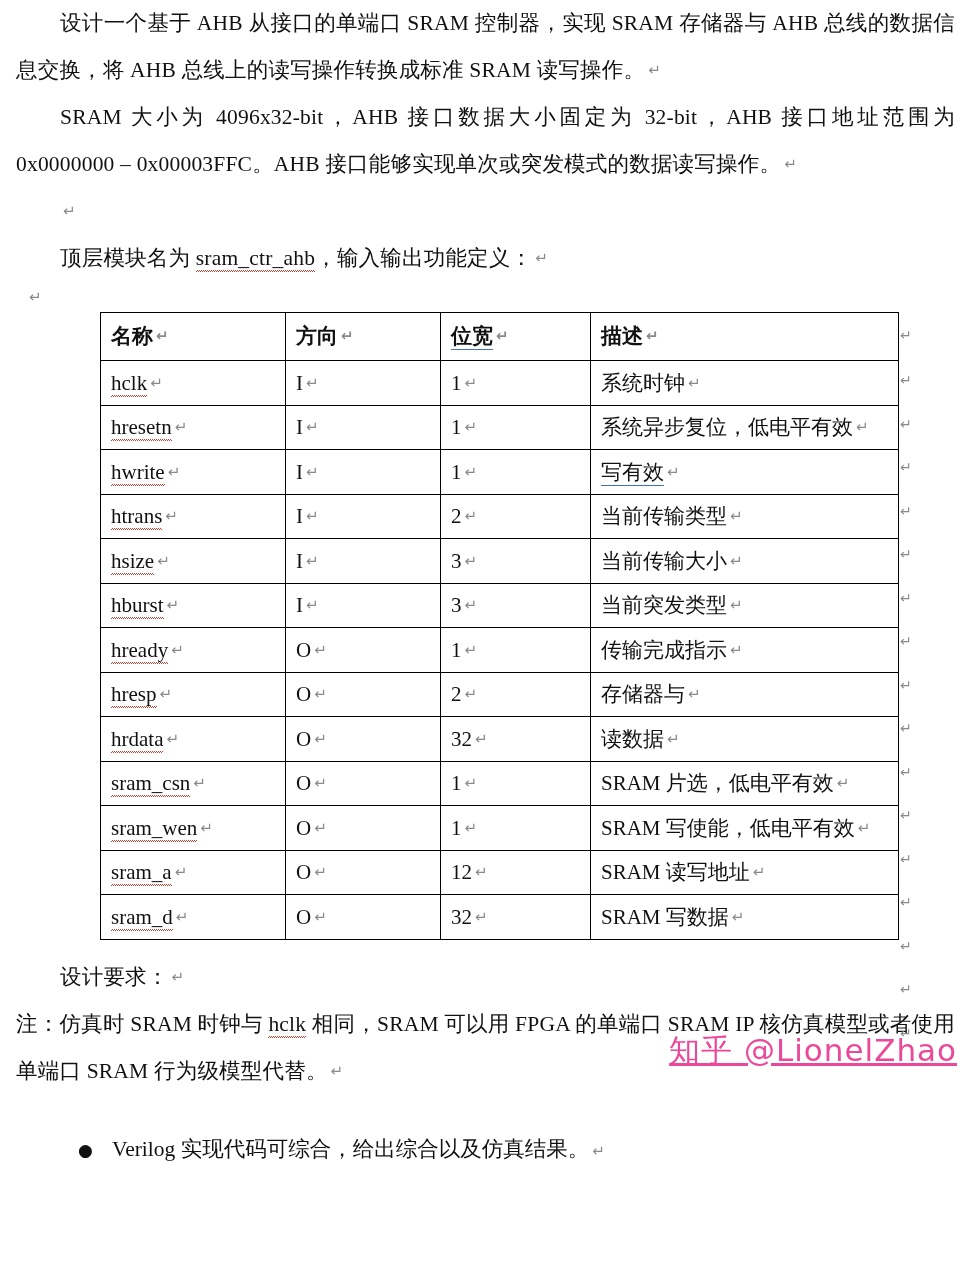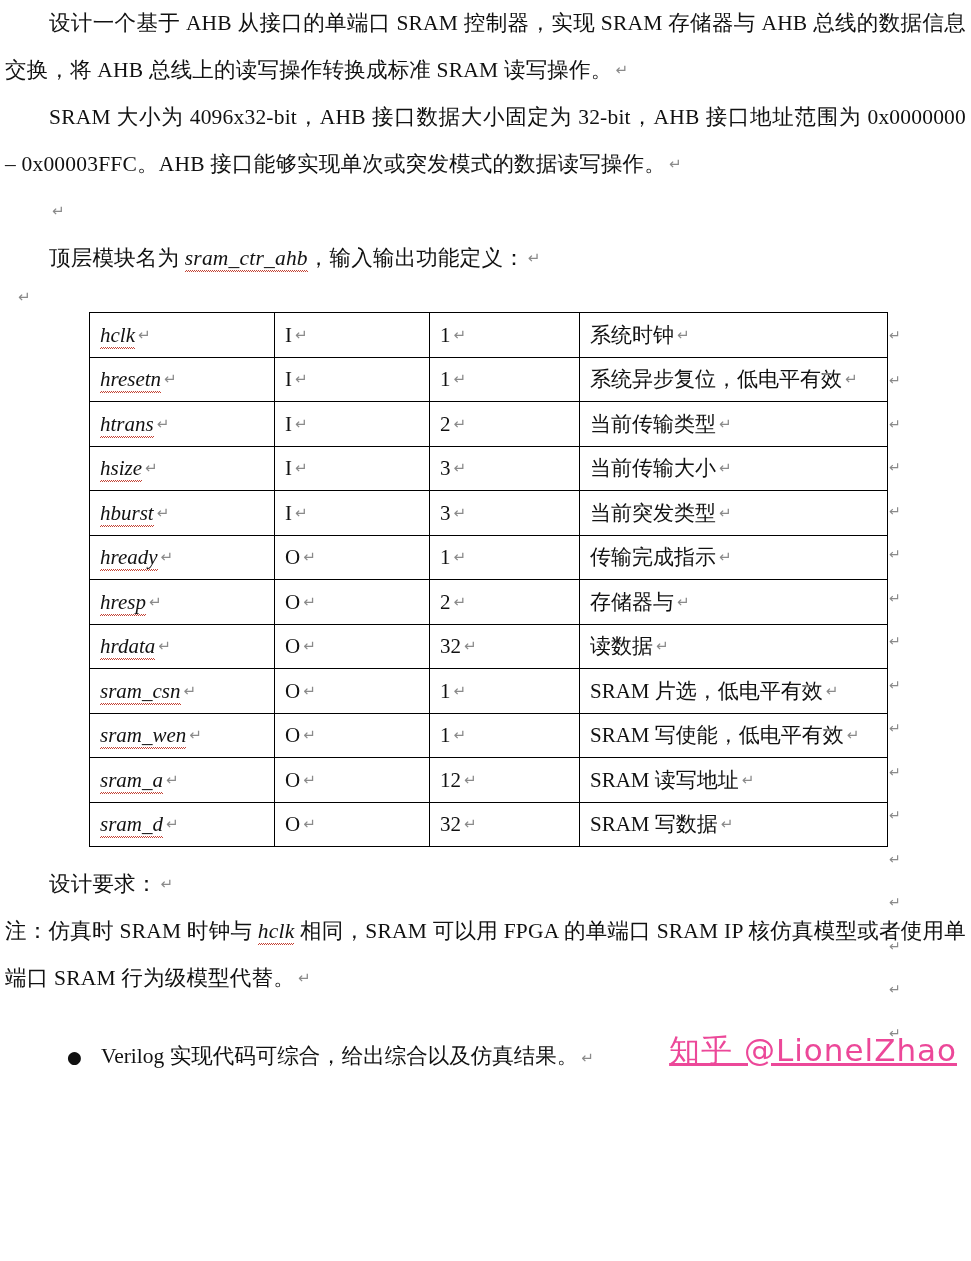--- a/index.html
+++ b/index.html
@@ -14,21 +14,21 @@
     overflow: hidden;
     font-family: "Liberation Serif", "DejaVu Serif", serif;
     color: #111111;
   }
 
   .page {
     position: relative;
     width: 971px;
     height: 1124px;
     box-sizing: border-box;
-    padding: 0 5px;
+    padding: 0 16px;
   }
 
   
   .para {
     font-size: 21.5px;
     line-height: 47px;
     text-align: justify;
     text-justify: inter-character;
     letter-spacing: 0.2px;
     white-space: normal;
@@ -49,21 +49,20 @@
     font-size: 15px;
     vertical-align: 2px;
     padding-left: 3px;
     font-family: "DejaVu Sans", sans-serif;
   }
 
   
   .sq {
     position: relative;
     white-space: nowrap;
-    font-style: italic;
   }
   .sq::after {
     content: "";
     position: absolute;
     left: 0; right: 0;
     bottom: -3px;
     height: 4px;
     background-image:
       radial-gradient(circle at 1.5px 3.2px, rgba(0,0,0,0) 1.1px, #c0392b 1.15px, #c0392b 1.7px, rgba(0,0,0,0) 1.75px),
       radial-gradient(circle at 4.5px 0.8px, rgba(0,0,0,0) 1.1px, #c0392b 1.15px, #c0392b 1.7px, rgba(0,0,0,0) 1.75px);
@@ -178,31 +177,43 @@
 
   <div class="tbl-wrap">
     <table class="sig">
       <colgroup>
         <col class="c-name">
           <col class="c-dir">
           <col class="c-width">
           <col class="c-desc">
       </colgroup>
       <tbody>
+        <tr class="hdr">
+          <td><span>名称</span><span class="pilcrow">↵</span></td>
+          <td><span>方向</span><span class="pilcrow">↵</span></td>
+          <td><span class="blue-ul">位宽</span><span class="pilcrow">↵</span></td>
+          <td><span>描述</span><span class="pilcrow">↵</span></td>
+        </tr>
       <tr>
             <td><span class="sq">hclk</span><span class="pilcrow">↵</span></td>
             <td><span>I</span><span class="pilcrow">↵</span></td>
             <td><span>1</span><span class="pilcrow">↵</span></td>
             <td><span>系统时钟</span><span class="pilcrow">↵</span></td>
           </tr>
           <tr>
             <td><span class="sq">hresetn</span><span class="pilcrow">↵</span></td>
             <td><span>I</span><span class="pilcrow">↵</span></td>
             <td><span>1</span><span class="pilcrow">↵</span></td>
             <td><span>系统异步复位，低电平有效</span><span class="pilcrow">↵</span></td>
+          </tr>
+          <tr>
+            <td><span class="sq">hwrite</span><span class="pilcrow">↵</span></td>
+            <td><span>I</span><span class="pilcrow">↵</span></td>
+            <td><span>1</span><span class="pilcrow">↵</span></td>
+            <td><span class="blue-ul">写有效</span><span class="pilcrow">↵</span></td>
           </tr>
           <tr>
             <td><span class="sq">htrans</span><span class="pilcrow">↵</span></td>
             <td><span>I</span><span class="pilcrow">↵</span></td>
             <td><span>2</span><span class="pilcrow">↵</span></td>
             <td><span>当前传输类型</span><span class="pilcrow">↵</span></td>
           </tr>
           <tr>
             <td><span class="sq">hsize</span><span class="pilcrow">↵</span></td>
             <td><span>I</span><span class="pilcrow">↵</span></td>

